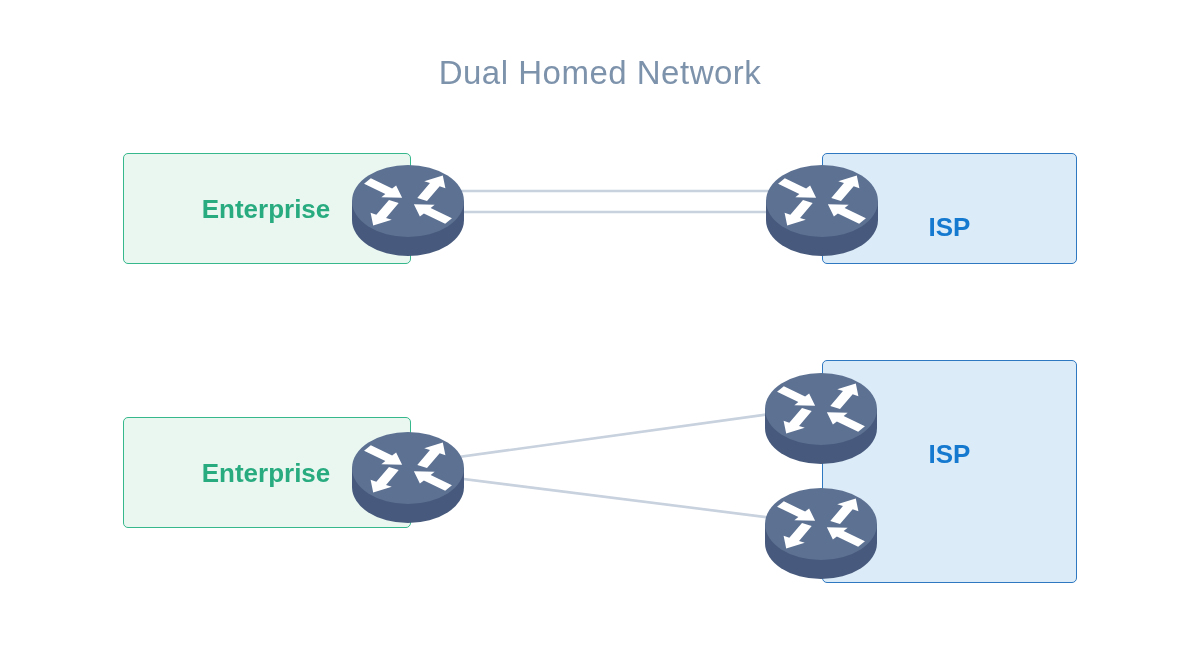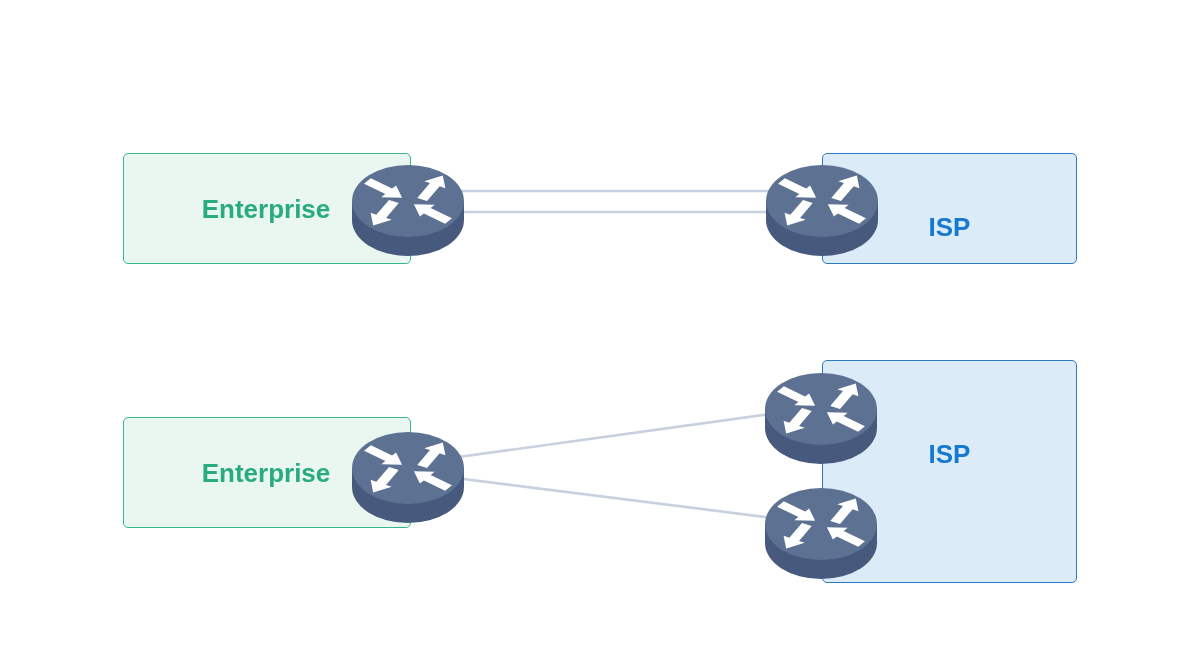--- a/index.html
+++ b/index.html
@@ -95,20 +95,21 @@
         <path transform="translate(84,25) scale(1,0.62) rotate(-62)" d="M-21,-5.5 L6,-5.5 L6,-12 L23,0 L6,12 L6,5.5 L-21,5.5 Z"></path>
         <path transform="translate(36,50) scale(1,0.62) rotate(118)" d="M-21,-5.5 L6,-5.5 L6,-12 L23,0 L6,12 L6,5.5 L-21,5.5 Z"></path>
         <path transform="translate(84,50) scale(1,0.62) rotate(218)" d="M-21,-5.5 L6,-5.5 L6,-12 L23,0 L6,12 L6,5.5 L-21,5.5 Z"></path>
       </g>
     </symbol>
   </defs>
 </svg>
 
 <div class="canvas">
 
+  <h1 class="title">Dual Homed Network</h1>
 
   <svg class="links-layer" width="1200" height="656">
     <line class="link" x1="408" y1="191" x2="822" y2="191"></line>
     <line class="link" x1="408" y1="212" x2="822" y2="212"></line>
     <line class="link" x1="408" y1="464" x2="821" y2="407"></line>
     <line class="link" x1="408" y1="472" x2="821" y2="524"></line>
   </svg>
 
   <div class="box enterprise" style="left:123px; top:153px; width:288px; height:111px;">
     <span class="box-label">Enterprise</span>

